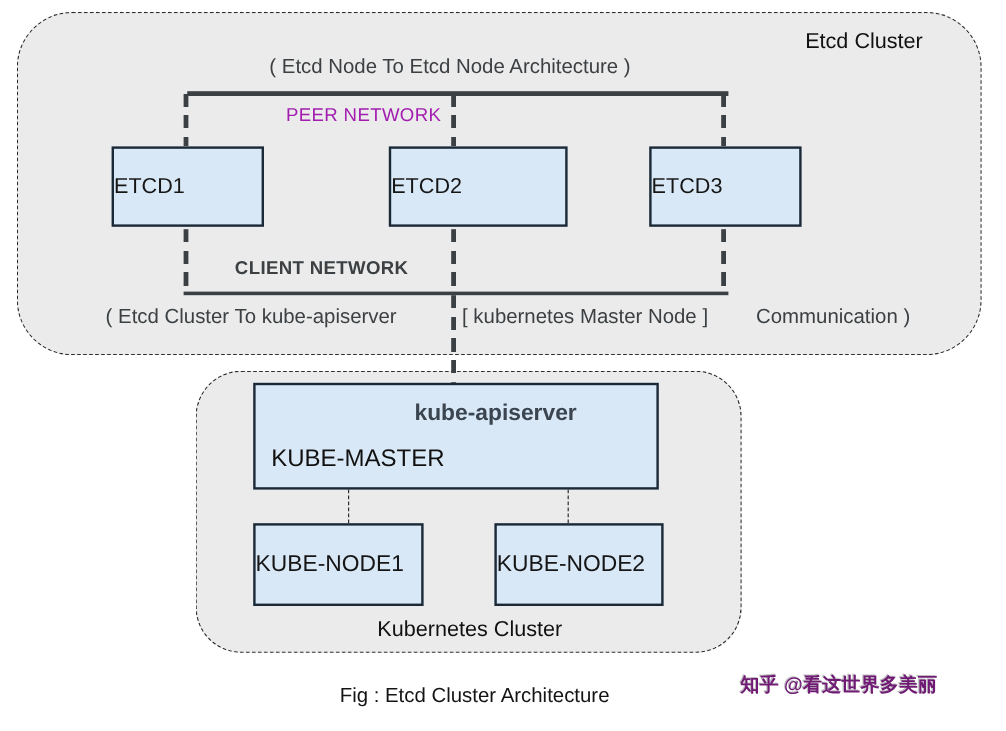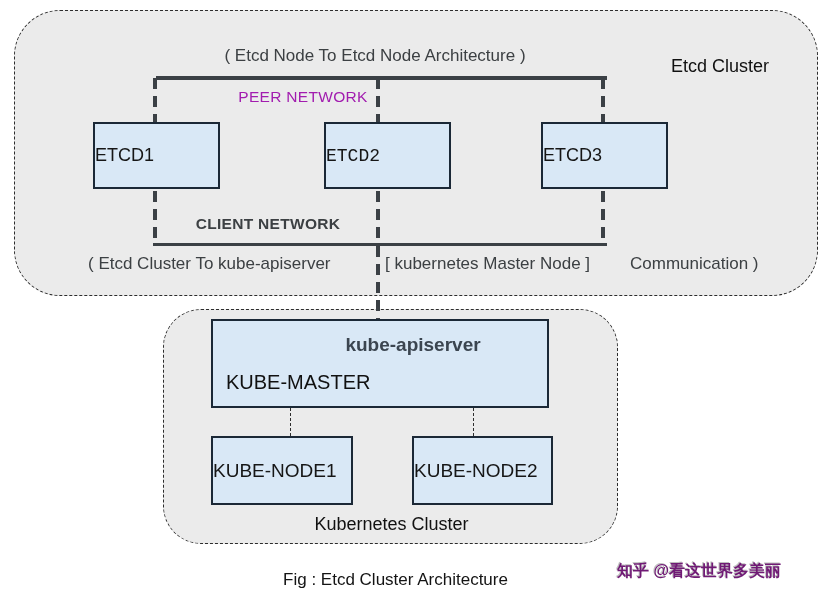--- a/index.html
+++ b/index.html
@@ -14,21 +14,21 @@
   #etcd-cluster{left:14px;top:10px;width:802px;height:284px;border-radius:46px;}
   #k8s-cluster{left:163px;top:309px;width:453px;height:233px;border-radius:38px;}
 
   
   .node-box{
     position:absolute;background:#d9e8f6;border:2px solid #1b2836;
     display:flex;align-items:center;
     font-size:18px;color:#161616;box-sizing:border-box;
   }
   #etcd1{left:93px;top:122px;width:127px;height:67px;}
-  #etcd2{left:324px;top:122px;width:127px;height:67px;font-family:Liberation Mono, monospace;}
+  #etcd2{left:324px;top:122px;width:149px;height:67px;}
   #etcd3{left:541px;top:122px;width:127px;height:67px;}
 
   #kube-master{left:211px;top:319px;width:338px;height:89px;background:#d9e8f6;
     border:2px solid #1b2836;position:absolute;box-sizing:border-box;}
   #kube-master .apiserver{
     position:absolute;left:0;top:13px;width:100%;text-align:center;
     padding-left:66px;box-sizing:border-box;font-weight:bold;font-size:19px;color:#3b4550;
   }
   #kube-master .master-label{
     position:absolute;left:13px;top:50px;font-size:20px;color:#111;
@@ -46,21 +46,21 @@
     position:absolute;width:4px;
     background:repeating-linear-gradient(to bottom,#3b4045 0 11px,transparent 11px 18px);
   }
   
   .vdash-thin{
     position:absolute;width:0;border-left:1.5px dashed #2d2d2d;
   }
 
   
   .lbl{position:absolute;white-space:nowrap;}
-  #etcd-cluster-label{left:630px;top:24px;width:180px;text-align:center;font-size:18px;color:#111;margin-top:32px;}
+  #etcd-cluster-label{left:630px;top:24px;width:180px;text-align:center;font-size:18px;color:#111;}
   #peer-comm-caption{left:150px;top:46px;width:450px;text-align:center;font-size:17px;color:#3c4043;}
   #peer-network-label{left:203px;top:88px;width:200px;text-align:center;font-size:15.5px;color:#a21caf;letter-spacing:.3px;}
   #client-network-label{left:168px;top:215px;width:200px;text-align:center;font-size:15.5px;font-weight:bold;color:#3c4043;letter-spacing:.3px;}
   .client-comm{top:254px;font-size:17px;color:#3c4043;}
   #client-comm-left{left:88px;}
   #client-comm-mid{left:385px;}
   #client-comm-right{left:630px;}
   #k8s-cluster-label{left:228px;top:514px;width:327px;text-align:center;font-size:18px;color:#111;}
   #fig-caption{left:218px;top:570px;width:355px;text-align:center;font-size:17px;color:#141414;}
   #watermark{

